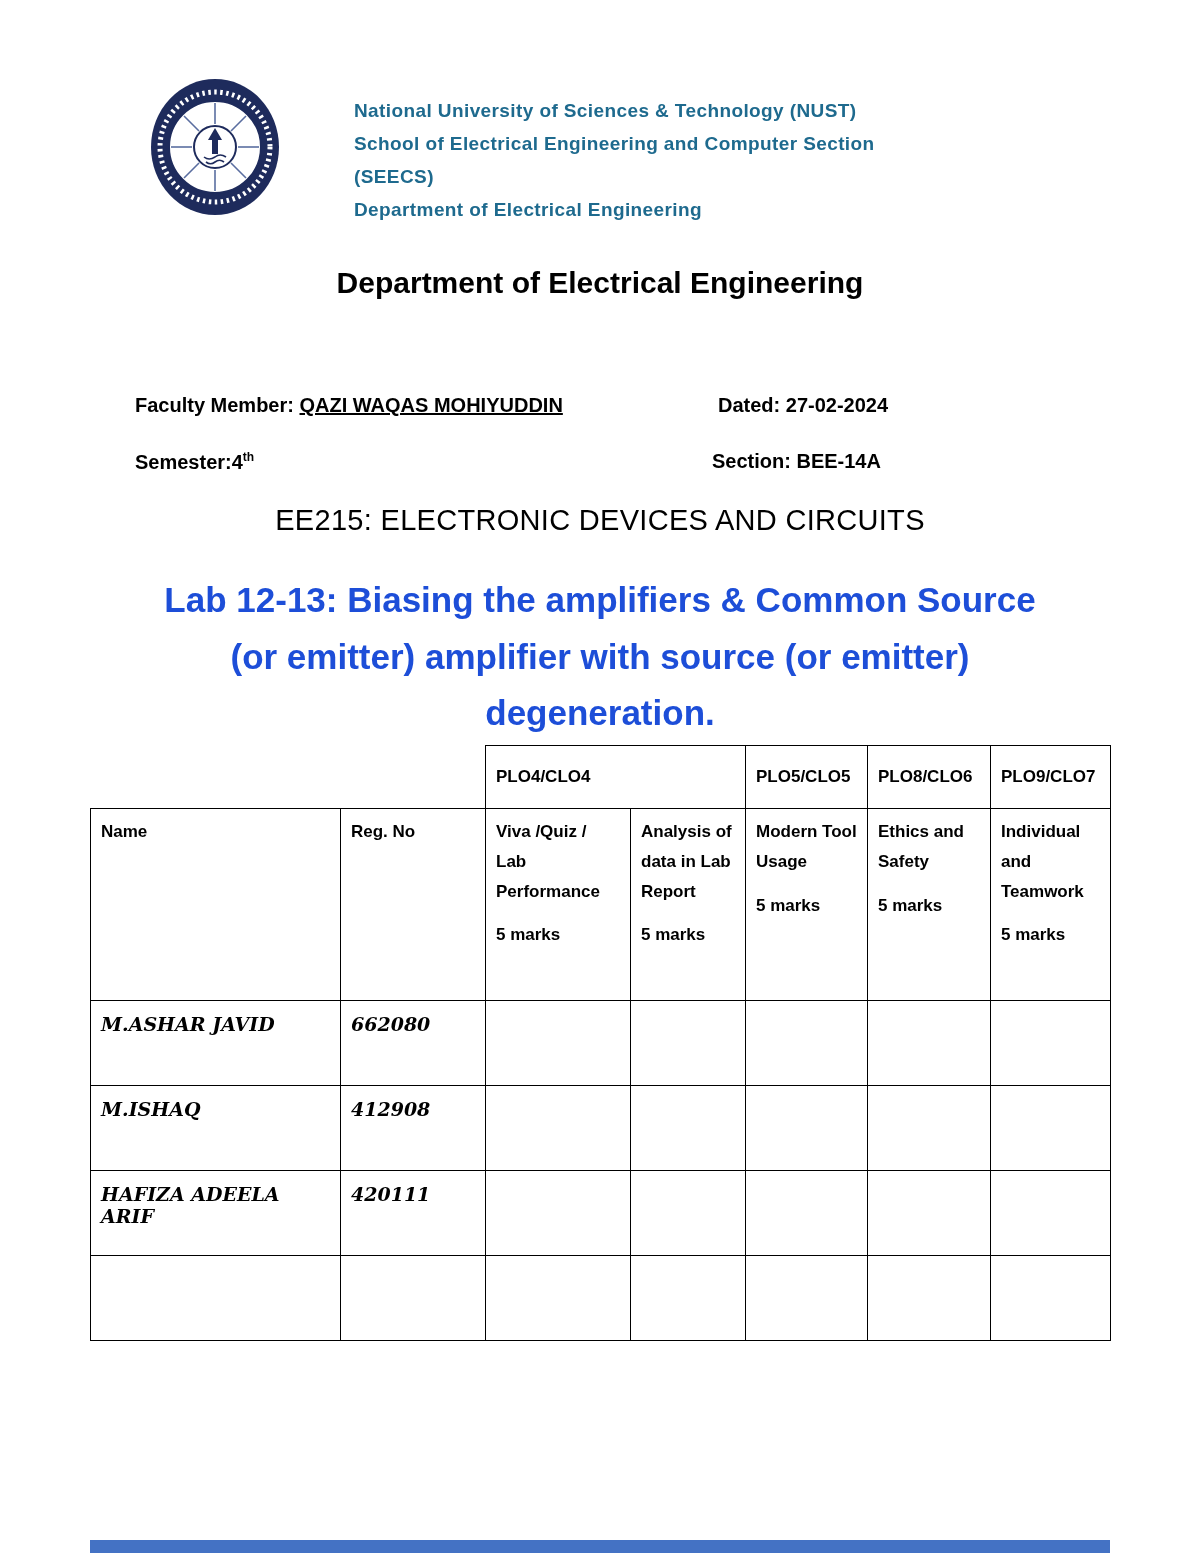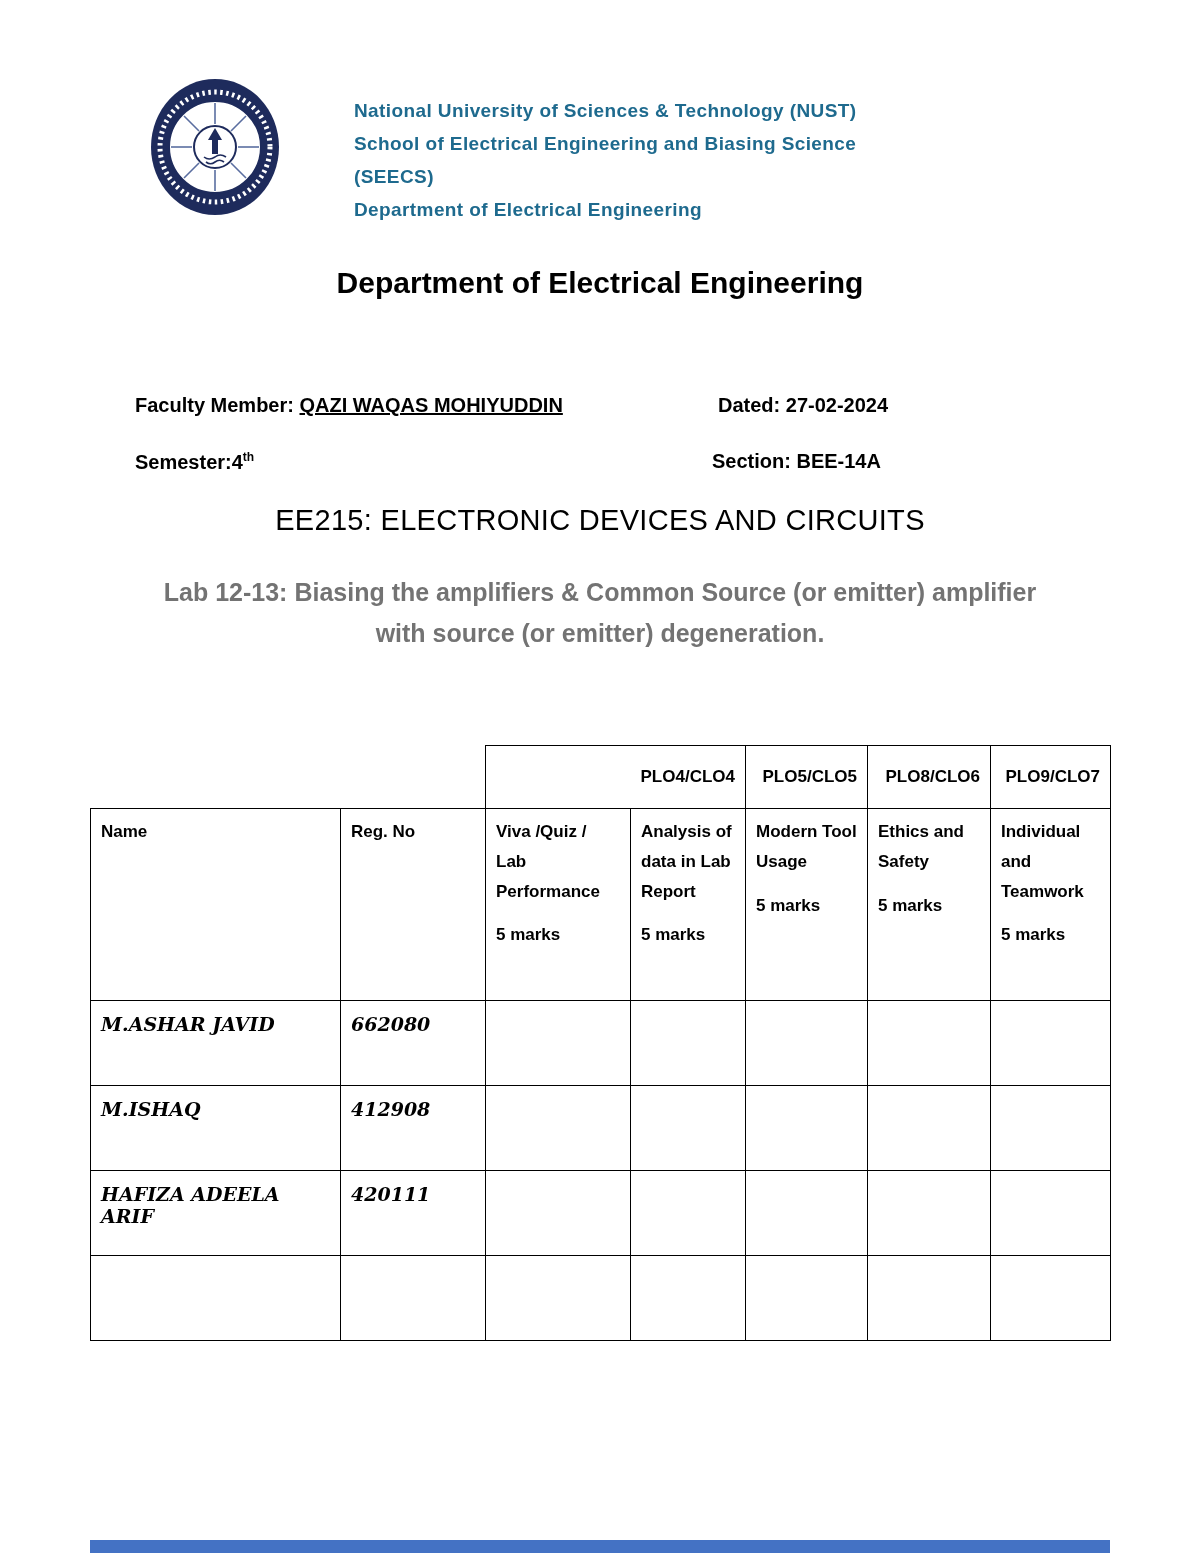--- a/index.html
+++ b/index.html
@@ -30,35 +30,35 @@
   .meta-section { left:712px; top:450px; }
   .u { text-decoration:underline; }
   sup { font-size:12px; }
 
   .course-heading {
     position:absolute; top:504px; left:0; width:1200px; text-align:center;
     font-size:29px; font-weight:normal; color:#000; letter-spacing:0.3px;
   }
   .lab-heading {
     position:absolute; top:572px; left:150px; width:900px; text-align:center;
-    font-size:25px; font-weight:bold; color:#737373; line-height:1.62;
+    font-size:35px; font-weight:bold; color:#1d4ed8; line-height:1.62;
   }
 
   
   .grade-table {
     position:absolute; left:90px; top:745px; width:1020px;
     border-collapse:collapse; table-layout:fixed;
   }
   .grade-table td {
     border:1px solid #000; box-sizing:border-box;
     padding:8px 10px; vertical-align:top;
     font-size:17px; color:#000;
   }
   .grade-table td.ghost { border:none; background:transparent; }
-  .plo-row td { height:63px; font-weight:bold; text-align:right; vertical-align:middle; }
+  .plo-row td { height:63px; font-weight:bold; text-align:left; vertical-align:middle; }
   .head-row td { height:192px; font-weight:bold; line-height:1.75; }
   .head-row .marks { margin-top:14px; font-weight:bold; }
   .data-row td { height:85px; }
   .data-row .name, .data-row .reg {
     font-family:"DejaVu Serif", serif; font-style:italic; font-weight:bold;
     font-size:19px; padding-top:12px;
   }
 
   
   .footer-bar {
@@ -94,21 +94,21 @@
       </g>
       <g fill="none" stroke="#1e2b5c" stroke-width="1.6">
         <path d="M56,81 q5,4 11,0 q5,-4 11,0"></path>
         <path d="M58,86 q4.5,3.5 9,0 q4.5,-3.5 9,0"></path>
       </g>
     </svg>
   </div>
 
   <div class="header-text">
     <div>National University of Sciences &amp; Technology (NUST)</div>
-    <div>School of Electrical Engineering and Biasing Science</div>
+    <div>School of Electrical Engineering and Computer Section</div>
     <div>(SEECS)</div>
     <div>Department of Electrical Engineering</div>
   </div>
 
   <div class="dept-heading">Department of Electrical Engineering</div>
 
   <div class="meta meta-faculty">
     <span>Faculty Member:</span>
     <span class="u">QAZI WAQAS MOHIYUDDIN</span>
   </div>

